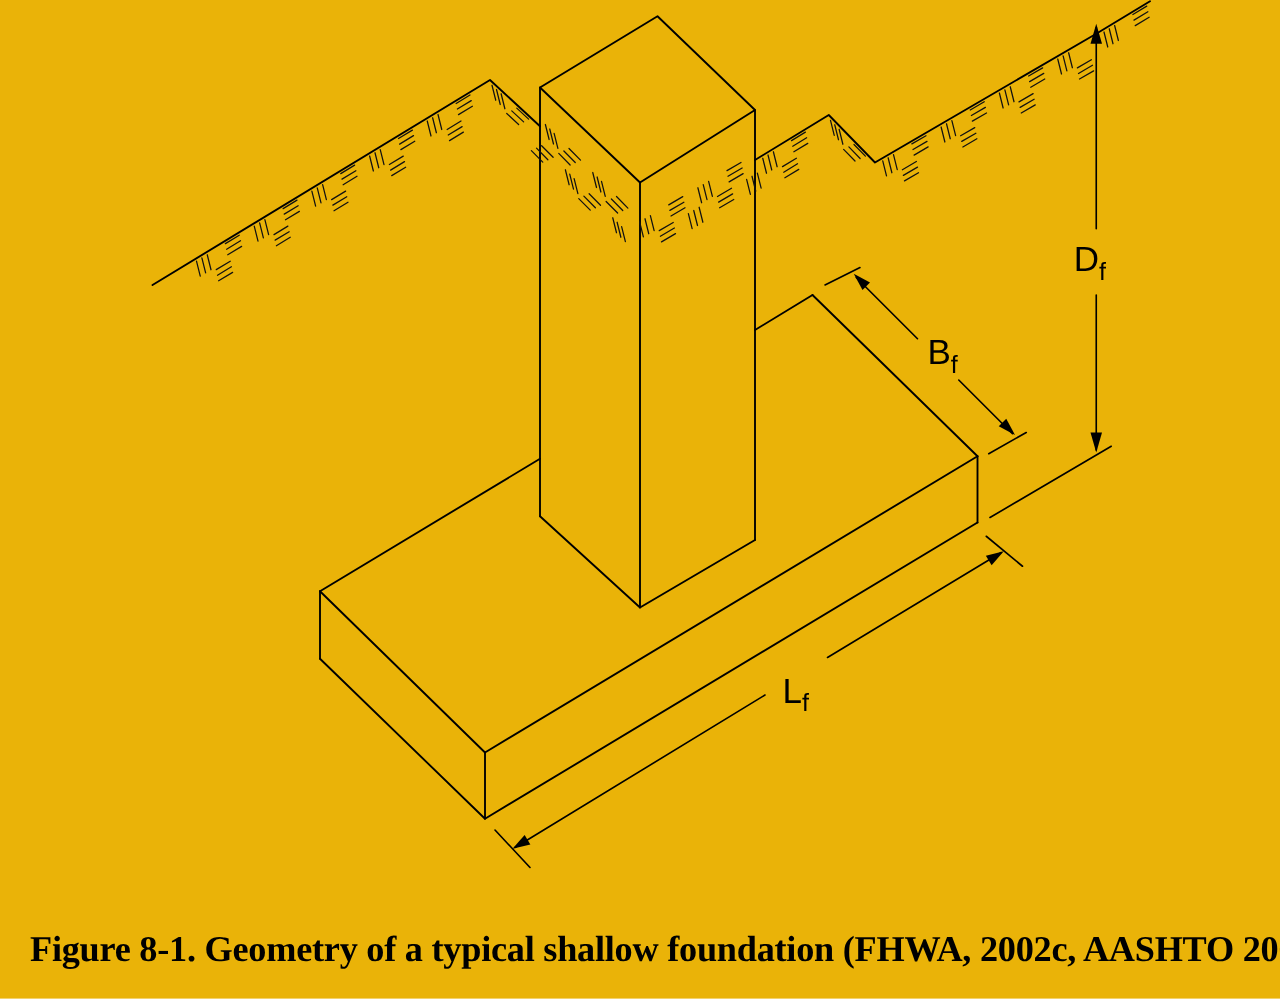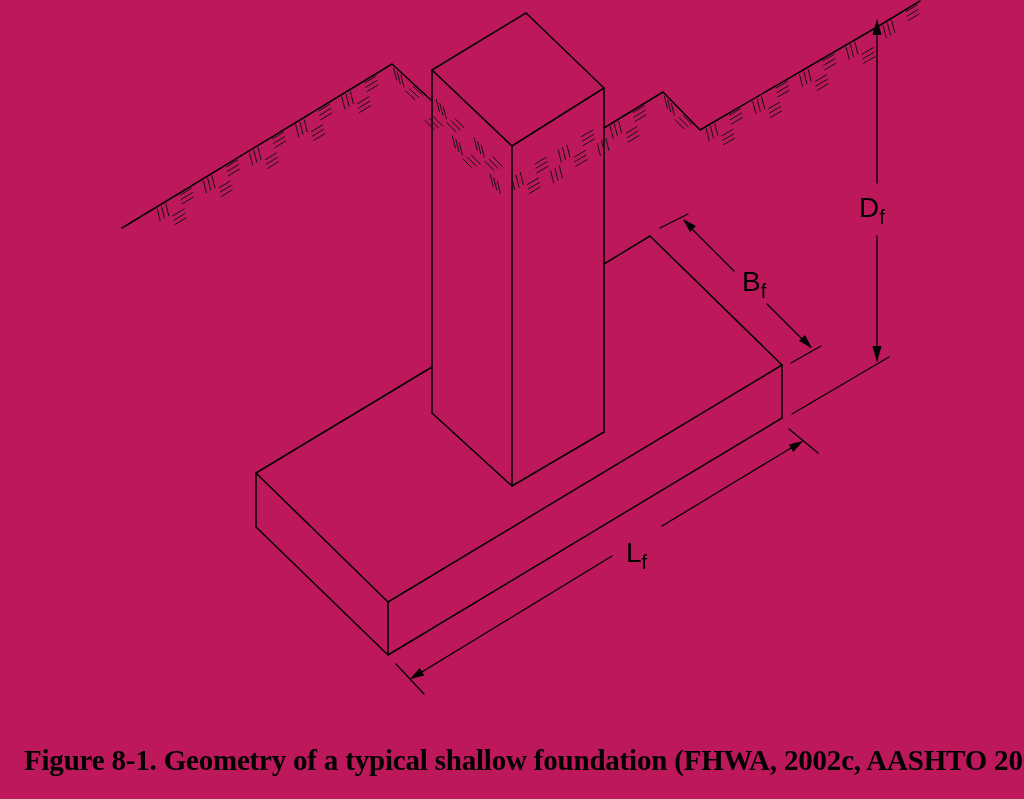--- a/index.html
+++ b/index.html
@@ -1,19 +1,19 @@
 <!DOCTYPE html>
 <html><head>
 <meta charset="utf-8">
 <style>
   html,body{margin:0;padding:0;background:#ffffff;}
   .stage{
     position:relative;
     width:1024px;height:799px;
-    background:#be185d;
+    background:#eab308;
     overflow:hidden;
     font-family:"Liberation Sans",sans-serif;
   }
   svg.diagram{position:absolute;left:0;top:0;}
   .outline{fill:none;stroke:#000000;stroke-width:1.5;stroke-linejoin:round;stroke-linecap:round;}
   .groundline{fill:none;stroke:#000000;stroke-width:1.5;stroke-linejoin:round;stroke-linecap:round;}
   .dimline{fill:none;stroke:#000000;stroke-width:1.3;stroke-linecap:round;}
   .tick{fill:none;stroke:#000000;stroke-width:1.3;stroke-linecap:round;}
   .arrowhead{fill:#000000;stroke:none;}
   #hatch line{stroke:#111111;stroke-width:1;stroke-linecap:round;}

